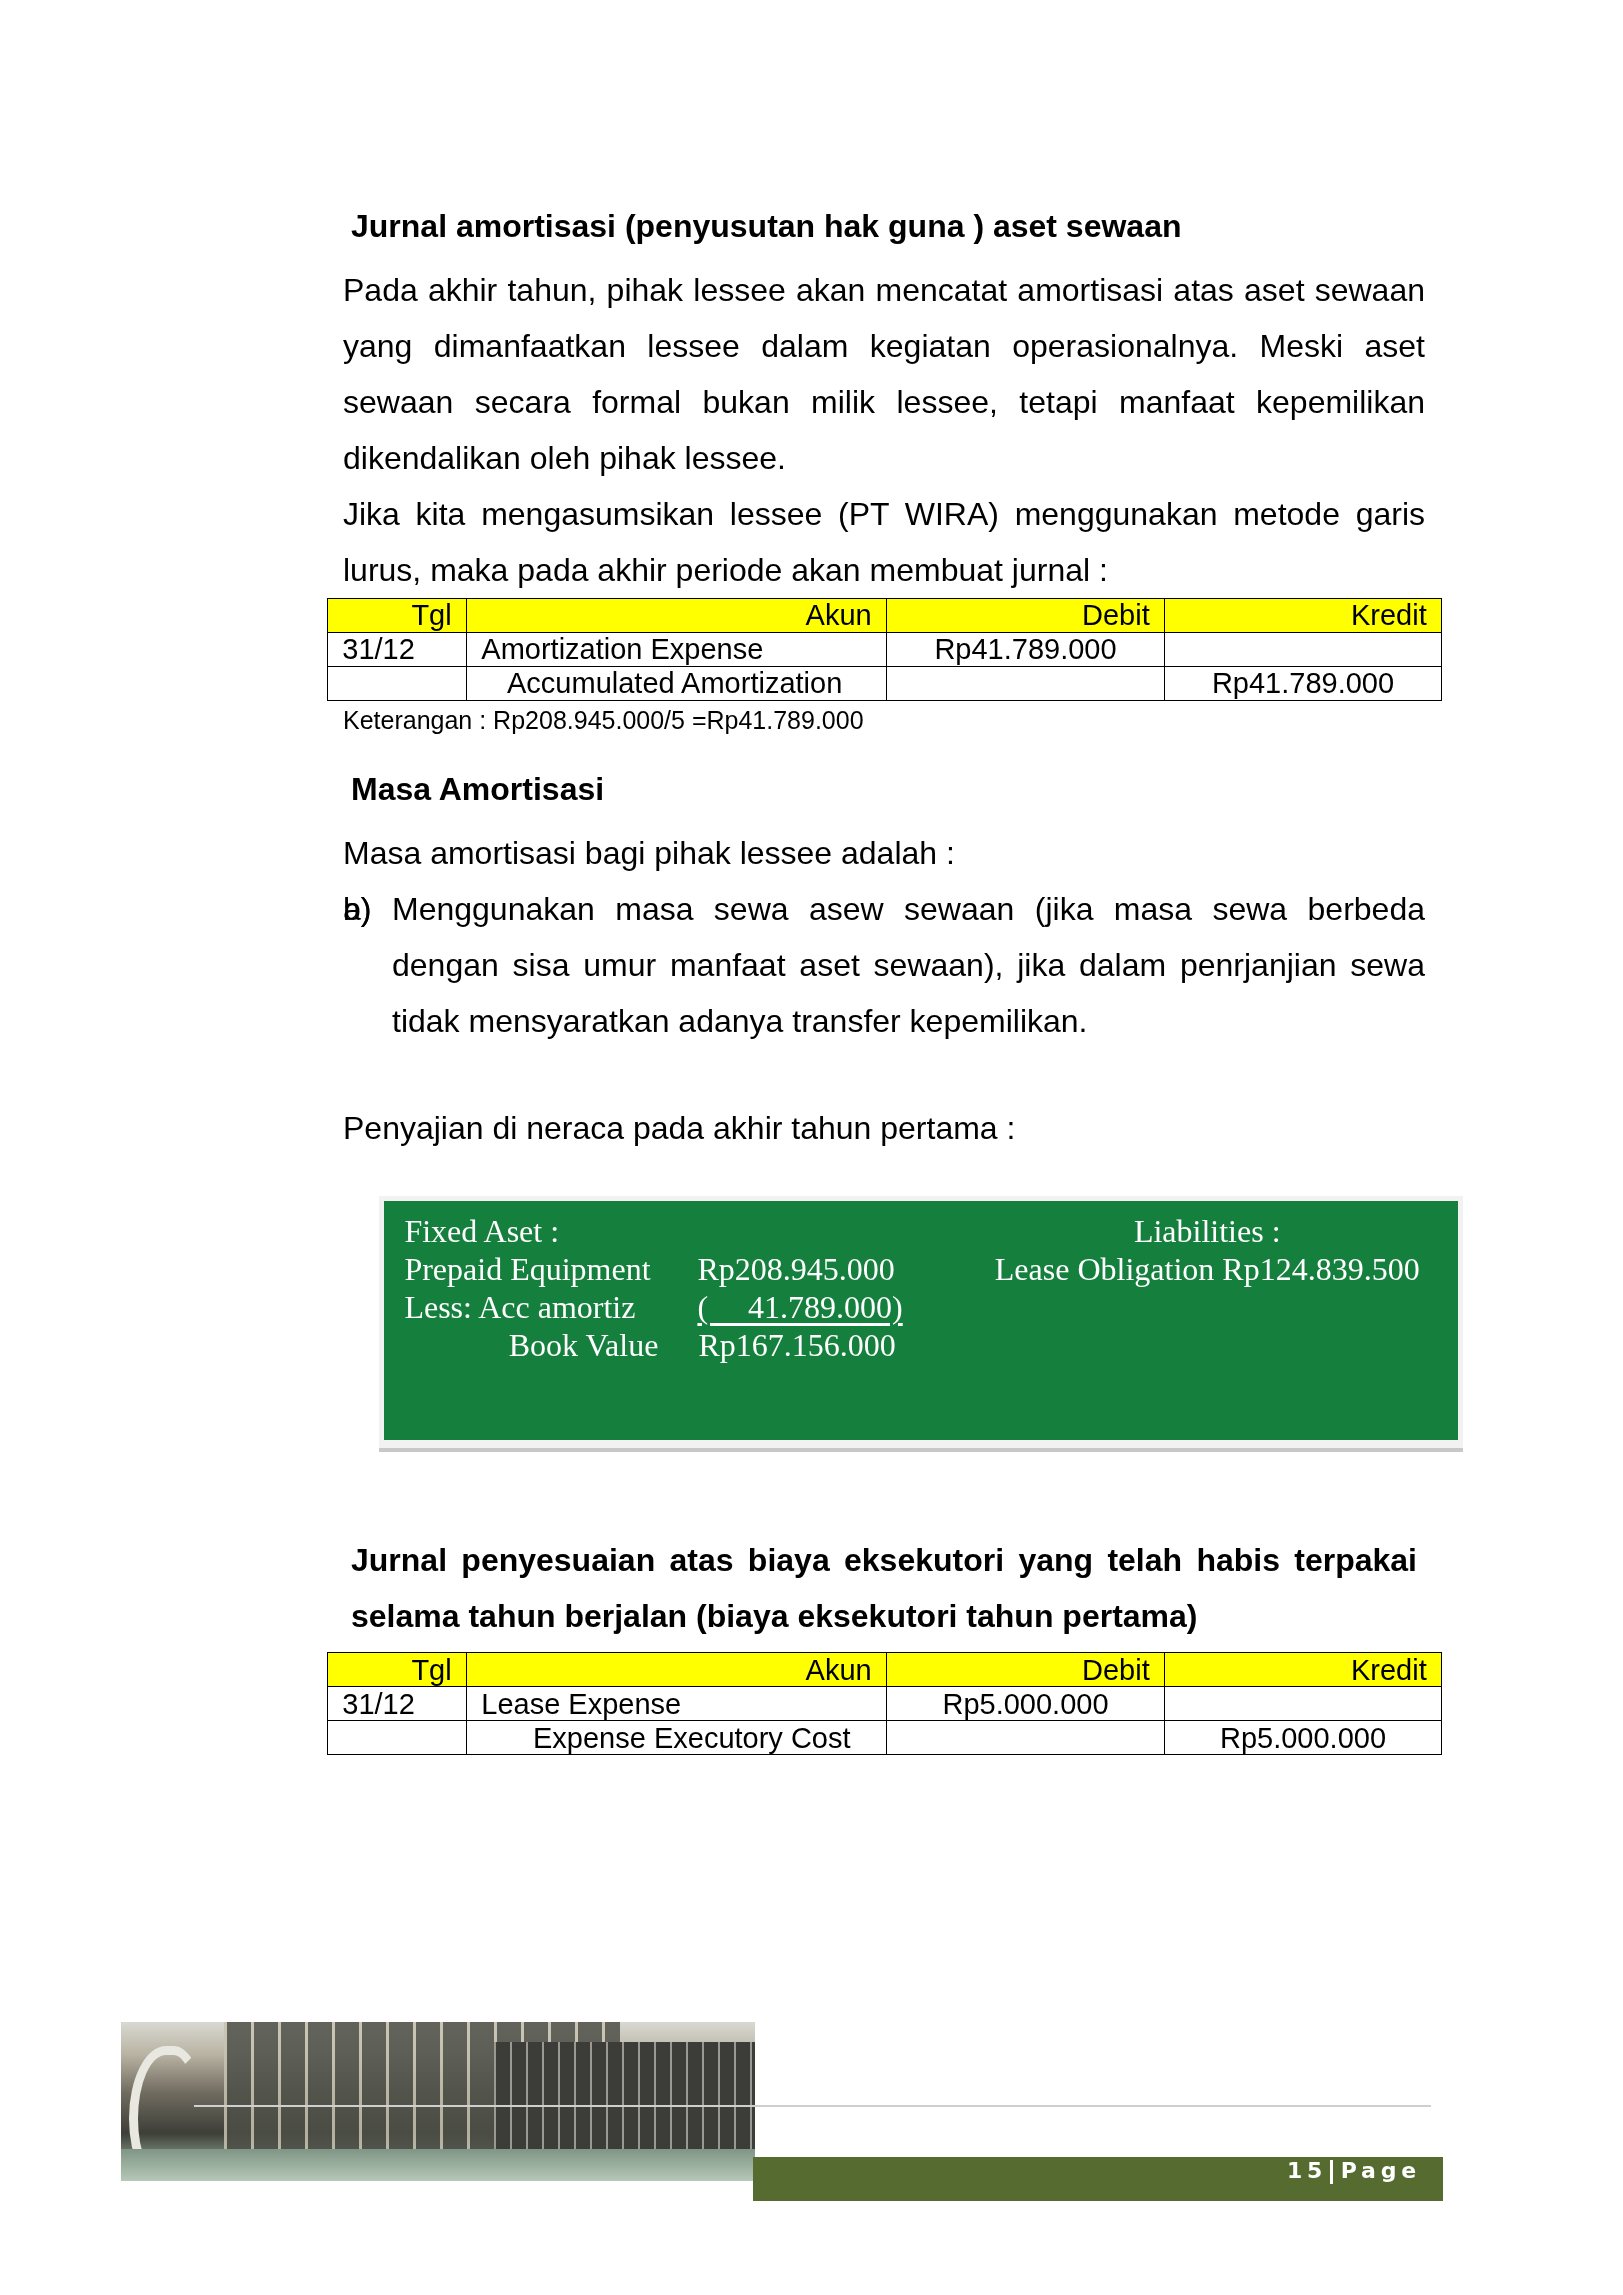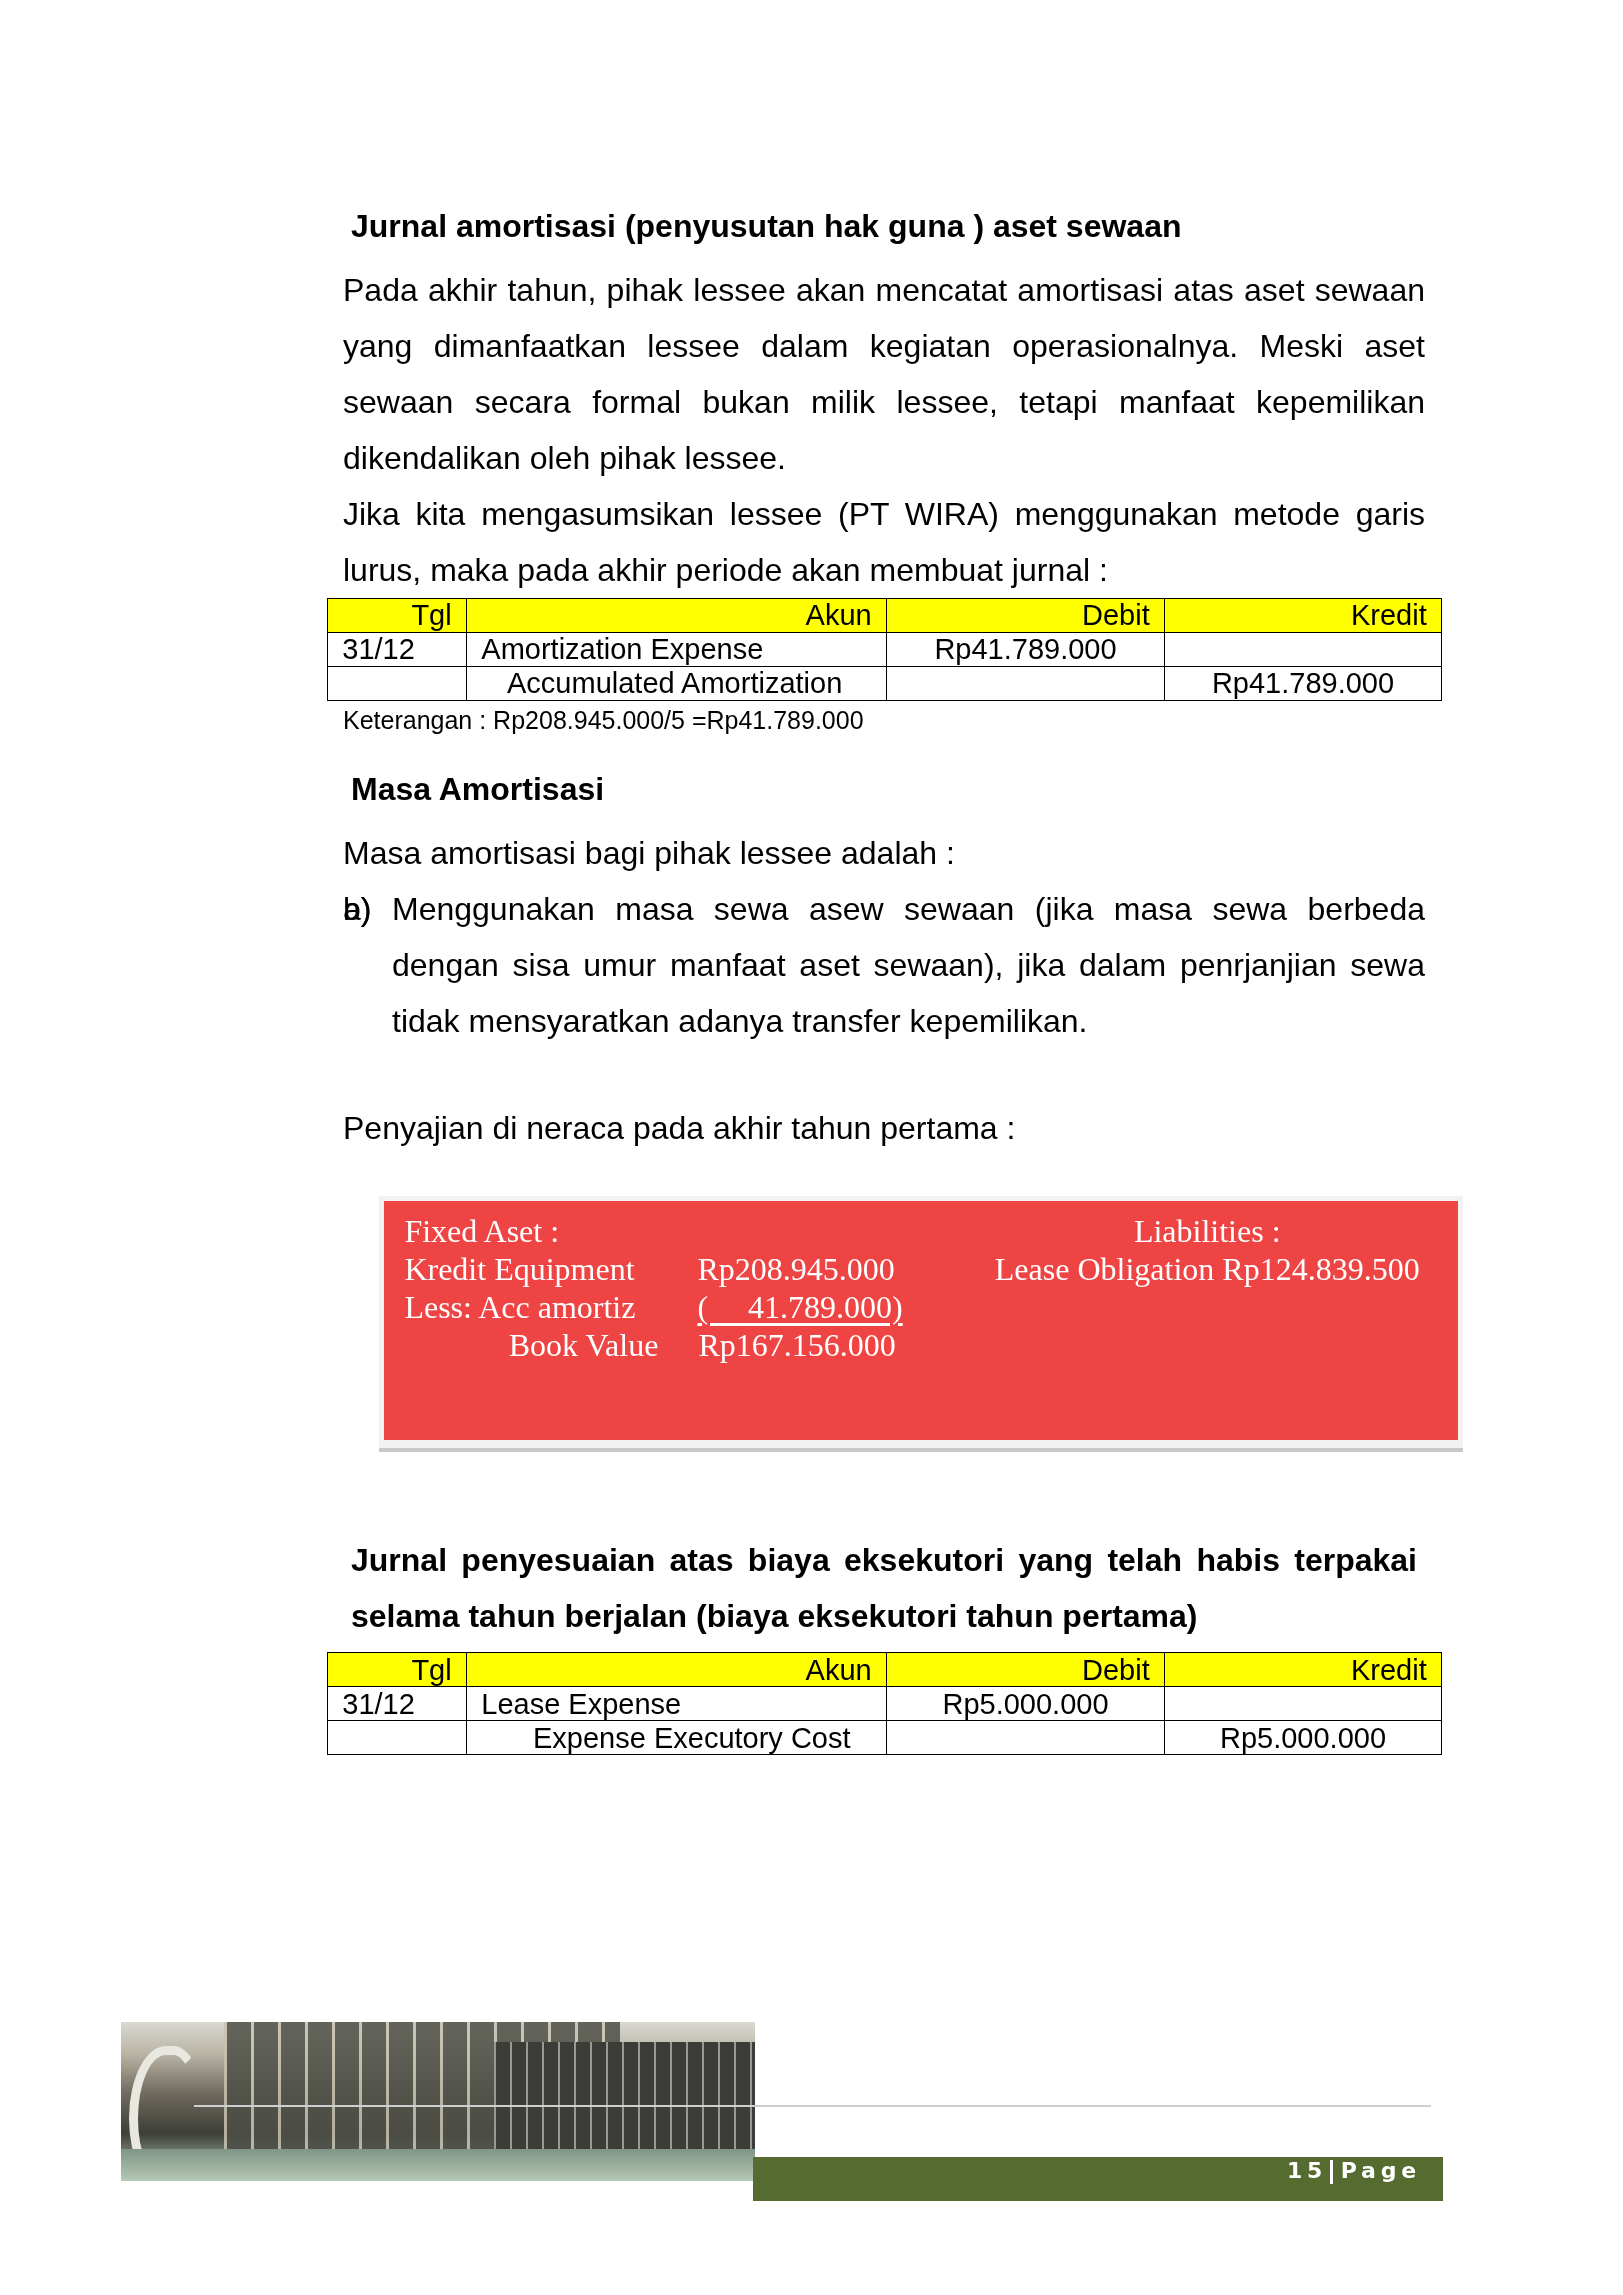--- a/index.html
+++ b/index.html
@@ -44,21 +44,21 @@
     td.num { text-align: center; }
     td.indent1 { padding-left: 40px !important; }
     td.indent2 { padding-left: 66px !important; }
     .note { font-size: 25px; line-height: 33px; margin: 3.2px 0 0 0; }
 
     .balance-wrap {
       margin-left: 36px; width: 1074px; padding: 4.8px 4.8px 8px 4.8px;
       background: #f2f2f2; box-shadow: 0 4px 0 #c8c8c8;
     }
     .balance {
-      background: #ef4444; color: #fff; height: 214px; position: relative;
+      background: #15803d; color: #fff; height: 214px; position: relative;
       font-family: "Liberation Serif", serif; font-size: 32px; line-height: 38px;
       padding: 12.7px 19px;
     }
     .bal-left { position: absolute; left: 20.6px; top: 11px; }
     .bal-row { display: flex; }
     .bal-label { width: 293px; }
     .bal-label.right { text-align: right; padding-right: 40px; width: 254px; }
     .bal-val { white-space: pre; }
     .bal-val.underline { text-decoration: underline; text-underline-offset: 4.8px; }
     .bal-right { position: absolute; left: 611px; top: 11px; text-align: center; }
@@ -155,21 +155,21 @@
 
   <div class="spacer-m"></div>
   <p class="para">Penyajian di neraca pada akhir tahun pertama :</p>
   <div style="height:40px"></div>
 
   <div class="balance-wrap">
     <div class="balance">
       <div class="bal-left">
         <div>Fixed Aset :</div>
         <div class="bal-row">
-          <span class="bal-label">Kredit Equipment</span>
+          <span class="bal-label">Prepaid Equipment</span>
           <span class="bal-val">Rp208.945.000</span>
         </div>
         <div class="bal-row">
           <span class="bal-label">Less: Acc amortiz</span>
           <span class="bal-val underline">(     41.789.000)</span>
         </div>
         <div class="bal-row">
           <span class="bal-label right">Book Value</span>
           <span class="bal-val">Rp167.156.000</span>
         </div>

